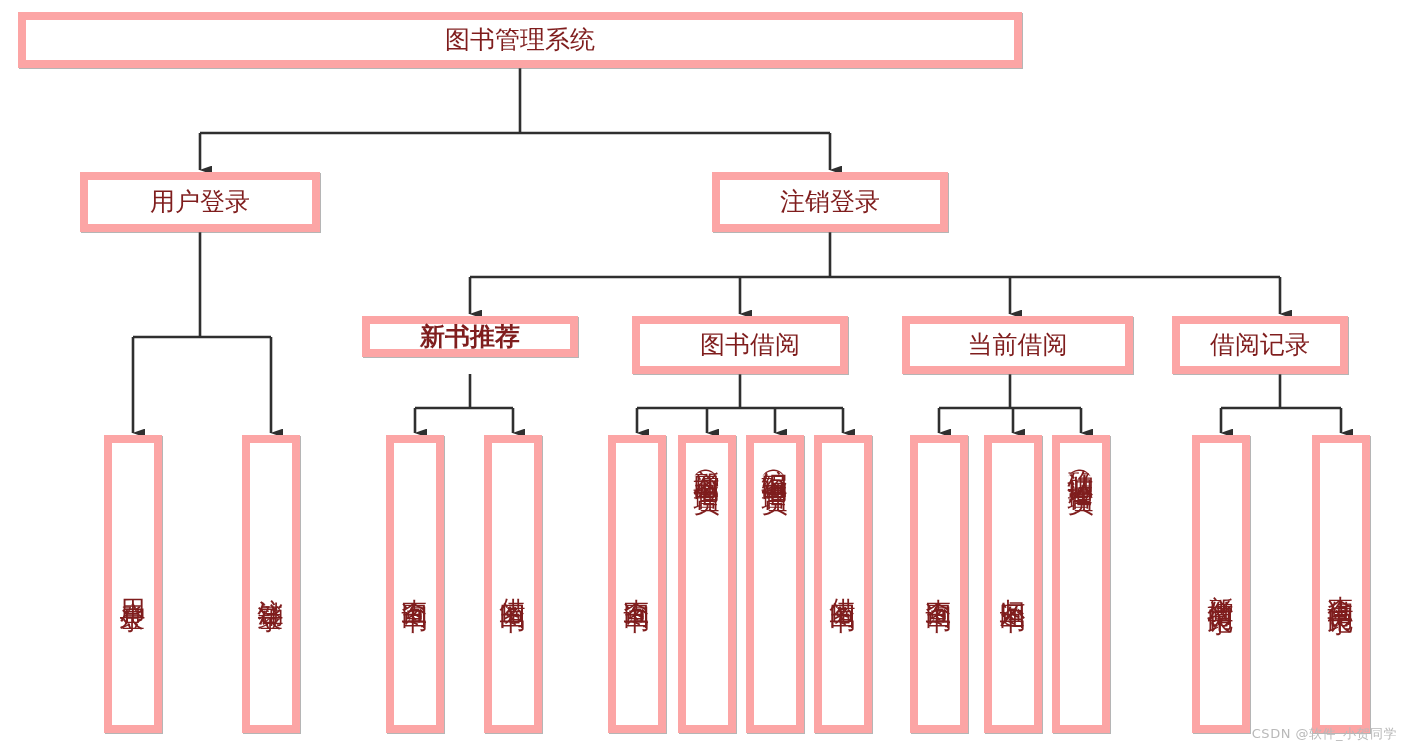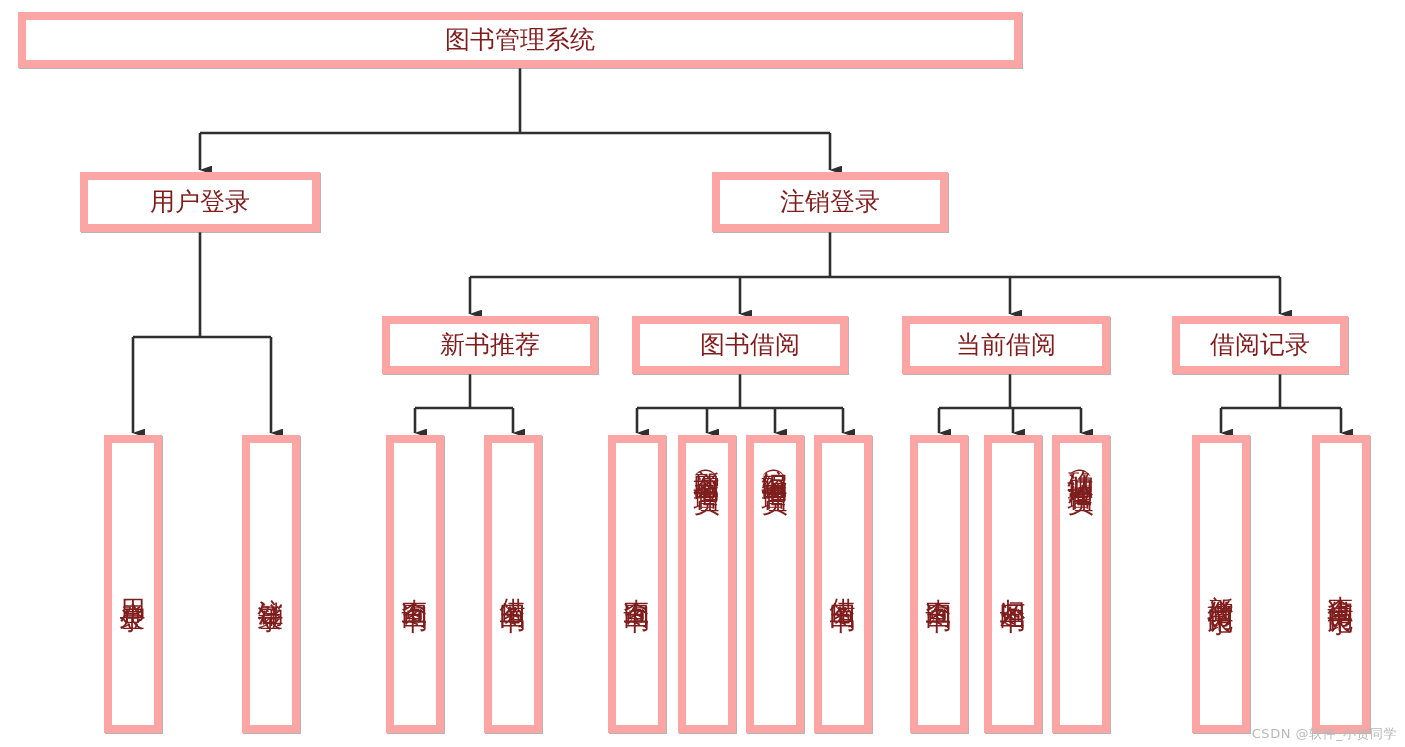--- a/index.html
+++ b/index.html
@@ -139,27 +139,27 @@
     <span class="node-label">图书管理系统</span>
   </div>
 
   <div class="node horiz" style="left: 80px; top: 172px; width: 240px; height: 60px;">
     <span class="node-label">用户登录</span>
   </div>
   <div class="node horiz" style="left: 712px; top: 172px; width: 236px; height: 60px;">
     <span class="node-label">注销登录</span>
   </div>
 
-  <div class="node horiz" style="left: 382px; top: 316px; width: 216px; height: 58px;">
+  <div class="node horiz" style="left: 362px; top: 316px; width: 216px; height: 41px; font-weight: bold;">
     <span class="node-label">新书推荐</span>
   </div>
   <div class="node horiz" style="left: 632px; top: 316px; width: 216px; height: 58px; padding-left: 20px;">
     <span class="node-label">图书借阅</span>
   </div>
-  <div class="node horiz" style="left: 902px; top: 316px; width: 208px; height: 58px;">
+  <div class="node horiz" style="left: 902px; top: 316px; width: 231px; height: 58px;">
     <span class="node-label">当前借阅</span>
   </div>
   <div class="node horiz" style="left: 1172px; top: 316px; width: 176px; height: 58px;">
     <span class="node-label">借阅记录</span>
   </div>
 
   <div class="node vert centered" style="left: 104px; top: 435px; width: 58px; height: 298px;">
     <span class="node-label">用户登录</span>
   </div>
   <div class="node vert centered" style="left: 242px; top: 435px; width: 58px; height: 298px;">

